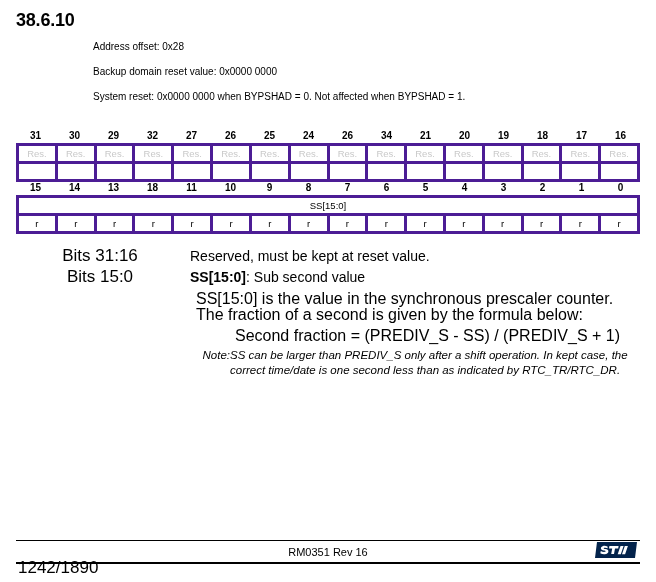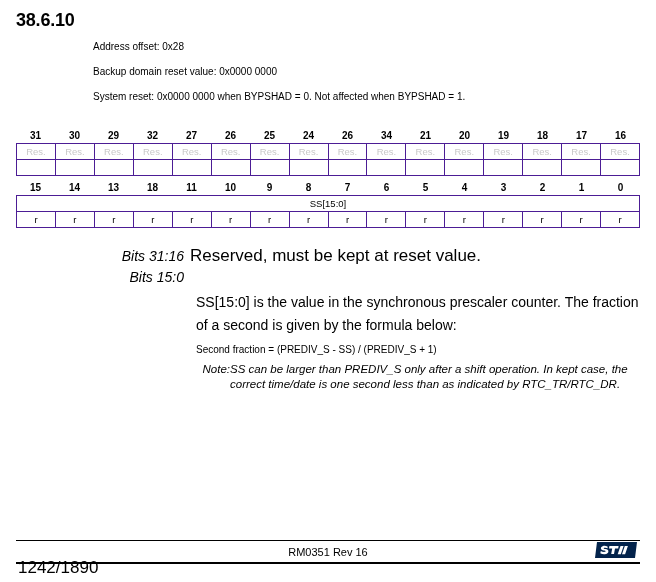--- a/index.html
+++ b/index.html
@@ -80,21 +80,21 @@
     font-weight: bold;
     line-height: 15px;
   }
 
   table.reg {
     border-collapse: collapse;
     width: 624px;
     table-layout: fixed;
   }
   table.reg td {
-    border: 1px solid #4c1d95;
+    border: 3px solid #4c1d95;
     height: 15px;
     text-align: center;
     vertical-align: middle;
     padding: 0;
     font-size: 9.5px;
     line-height: 15px;
   }
   td.res-cell {
     color: #c9c9c9;
     font-size: 9px;
@@ -118,44 +118,44 @@
     top: 249px;
     width: 624px;
   }
   .bits-row {
     display: flex;
     margin-bottom: 7px;
   }
   .bits-label {
     flex: 0 0 174px;
     width: 174px;
-    text-align: right;
+    text-align: center;
     padding-right: 6px;
+    font-size: 17px;
+    line-height: 14px;
+    box-sizing: border-box;
+  }
+  .bits-desc {
+    flex: 1 1 auto;
     font-size: 14px;
     line-height: 14px;
-    box-sizing: border-box;
-    font-style: italic;
-  }
-  .bits-desc {
-    flex: 1 1 auto;
-    font-size: 17px;
-    line-height: 14px;
   }
   .bits-desc b { font-weight: bold; }
 
   .desc-para {
-    font-size: 14px;
-    line-height: 23px;
+    font-size: 16px;
+    line-height: 16px;
     margin-top: 7px;
     max-width: 445px;
   }
   .desc-formula {
-    font-size: 10px;
+    font-size: 16px;
     line-height: 14px;
     margin-top: 6px;
+    margin-left: 39px;
   }
 
   .note-row {
     display: flex;
     margin-top: 5px;
     font-style: italic;
     font-size: 11.5px;
     line-height: 14.5px;
   }
   .note-label {
@@ -340,20 +340,21 @@
 
   <div class="bits-area">
 
     <div class="bits-row">
       <div class="bits-label">Bits 31:16</div>
       <div class="bits-desc">Reserved, must be kept at reset value.</div>
     </div>
 
     <div class="bits-row">
       <div class="bits-label">Bits 15:0</div>
+      <div class="bits-desc"><b>SS[15:0]</b><span>: Sub second value</span></div>
     </div>
 
     <div style="margin-left:174px;padding-left:6px;">
       <div class="desc-para">SS[15:0] is the value in the synchronous prescaler counter. The fraction of a second is given by the formula below:</div>
       <div class="desc-formula">Second fraction = (PREDIV_S - SS) / (PREDIV_S + 1)</div>
       <div class="note-row">
         <div class="note-label">Note:</div>
         <div class="note-text">SS can be larger than PREDIV_S only after a shift operation. In kept case, the correct time/date is one second less than as indicated by RTC_TR/RTC_DR.</div>
       </div>
     </div>

